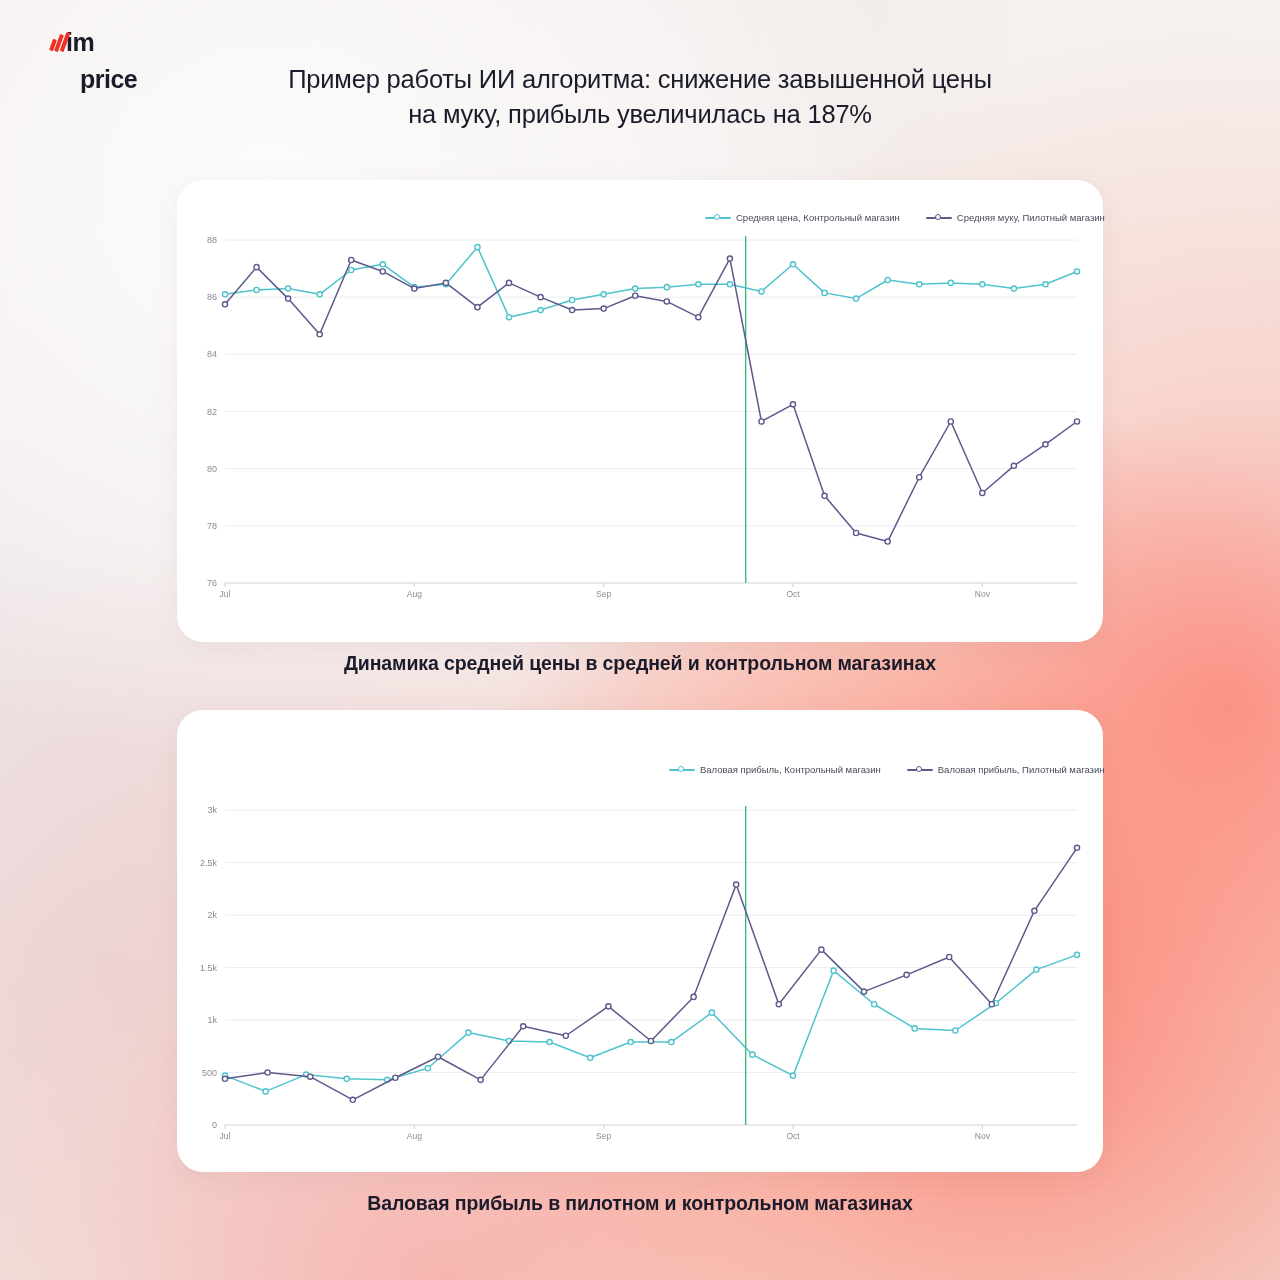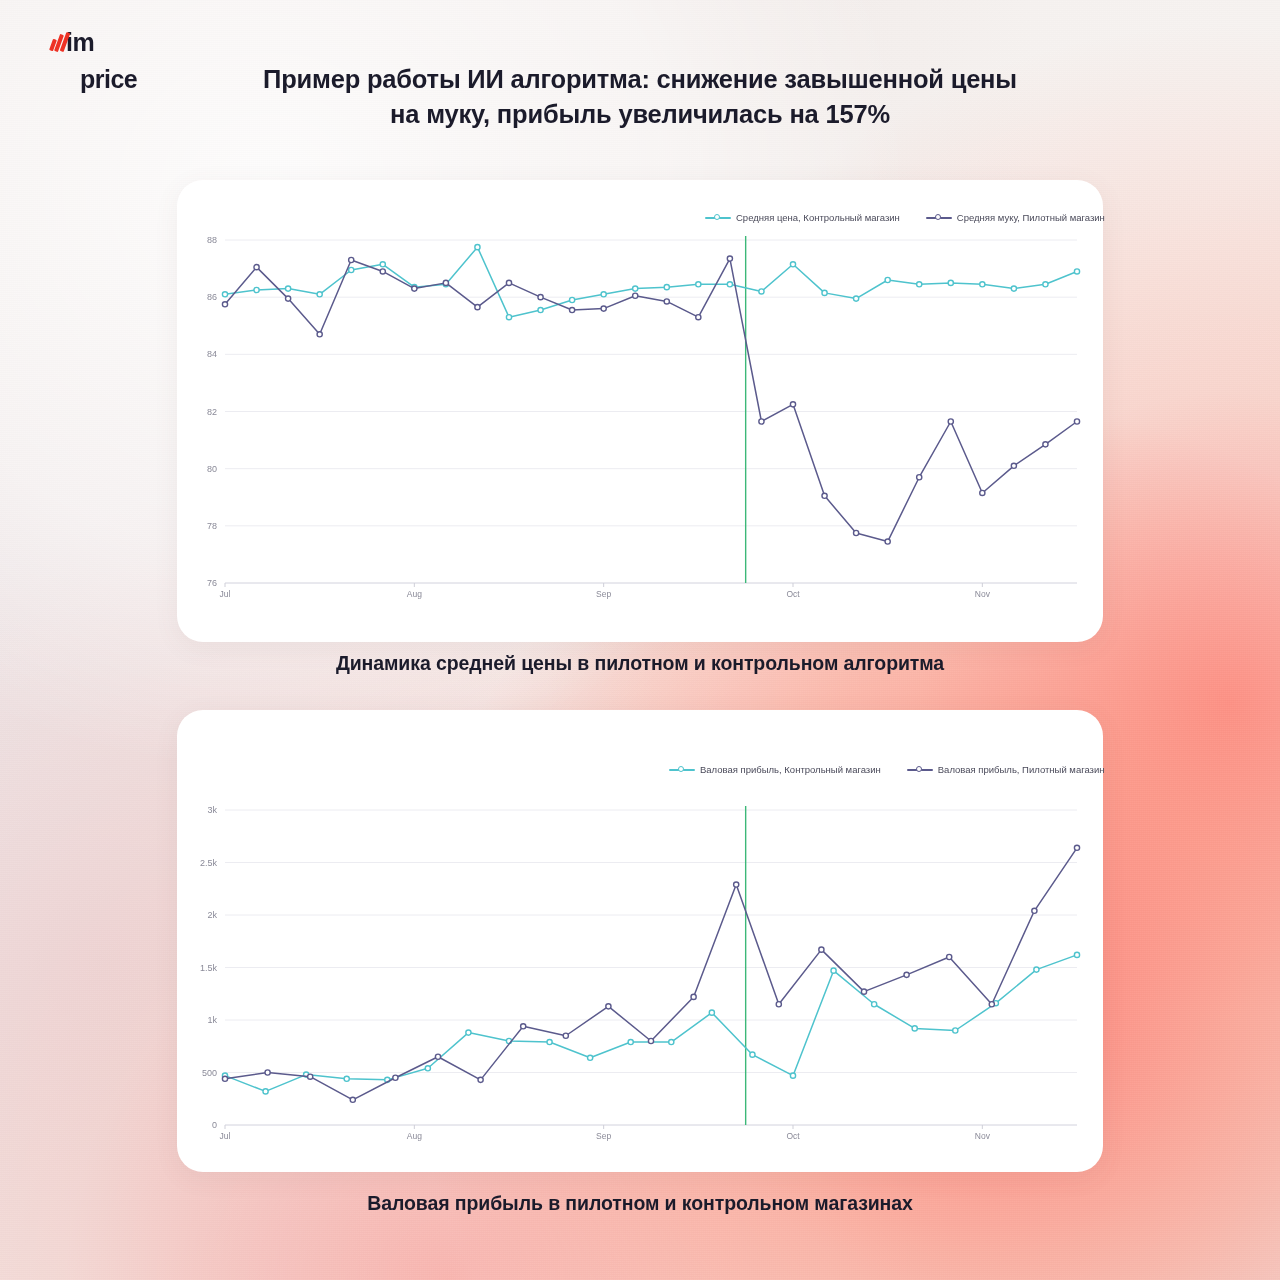--- a/index.html
+++ b/index.html
@@ -87,21 +87,21 @@
   .logo-slash .s3 { height: 20px; left: 13px; top: 0px; transform: rotate(20deg); }
 
   
   .title {
     position: absolute;
     top: 62px;
     left: 0;
     width: 1280px;
     text-align: center;
     font-size: 25.5px;
-    font-weight: 700;
+    font-weight: 400;
     color: #1b1b2b;
     line-height: 1.38;
     letter-spacing: -0.2px;
   }
 
   
   .card {
     position: absolute;
     background: #ffffff;
     border-radius: 26px;
@@ -180,21 +180,21 @@
     <span class="s1"></span>
       <span class="s2"></span>
       <span class="s3"></span>
   </div>
   <div class="logo-im">im</div>
   <div class="logo-price">price</div>
 </div>
 
 <div class="title">
   <div>Пример работы ИИ алгоритма: снижение завышенной цены</div>
-  <div>на муку, прибыль увеличилась на 157%</div>
+  <div>на муку, прибыль увеличилась на 187%</div>
 </div>
 
 <div class="card" id="card-price">
   <div class="legend" id="legend-price" style="left: 528px; top: 32px;">
     <div class="legend-item">
       <span class="legend-line">
         <i style="background:#4ec3cd"></i>
           <span class="legend-dot" style="border-color:#4ec3cd"></span>
       </span>
       <span>Средняя цена, Контрольный магазин</span>
@@ -287,21 +287,21 @@
       <circle cx="679.11" cy="352.98" r="2.6" fill="#ffffff" stroke="#5b5a8c" stroke-width="1.4"></circle>
       <circle cx="710.67" cy="361.55" r="2.6" fill="#ffffff" stroke="#5b5a8c" stroke-width="1.4"></circle>
       <circle cx="742.22" cy="297.24" r="2.6" fill="#ffffff" stroke="#5b5a8c" stroke-width="1.4"></circle>
       <circle cx="773.78" cy="241.50" r="2.6" fill="#ffffff" stroke="#5b5a8c" stroke-width="1.4"></circle>
       <circle cx="805.33" cy="312.96" r="2.6" fill="#ffffff" stroke="#5b5a8c" stroke-width="1.4"></circle>
       <circle cx="836.89" cy="285.81" r="2.6" fill="#ffffff" stroke="#5b5a8c" stroke-width="1.4"></circle>
       <circle cx="868.44" cy="264.37" r="2.6" fill="#ffffff" stroke="#5b5a8c" stroke-width="1.4"></circle>
       <circle cx="900.00" cy="241.50" r="2.6" fill="#ffffff" stroke="#5b5a8c" stroke-width="1.4"></circle>
     </svg>
 </div>
-<div class="caption" id="caption-price">Динамика средней цены в пилотном и контрольном алгоритма</div>
+<div class="caption" id="caption-price">Динамика средней цены в средней и контрольном магазинах</div>
 
 <div class="card" id="card-profit">
   <div class="legend" id="legend-profit" style="left: 492px; top: 46px; margin-top: 8px;">
     <div class="legend-item">
       <span class="legend-line">
         <i style="background:#4ec3cd"></i>
           <span class="legend-dot" style="border-color:#4ec3cd"></span>
       </span>
       <span>Валовая прибыль, Контрольный магазин</span>
     </div>

